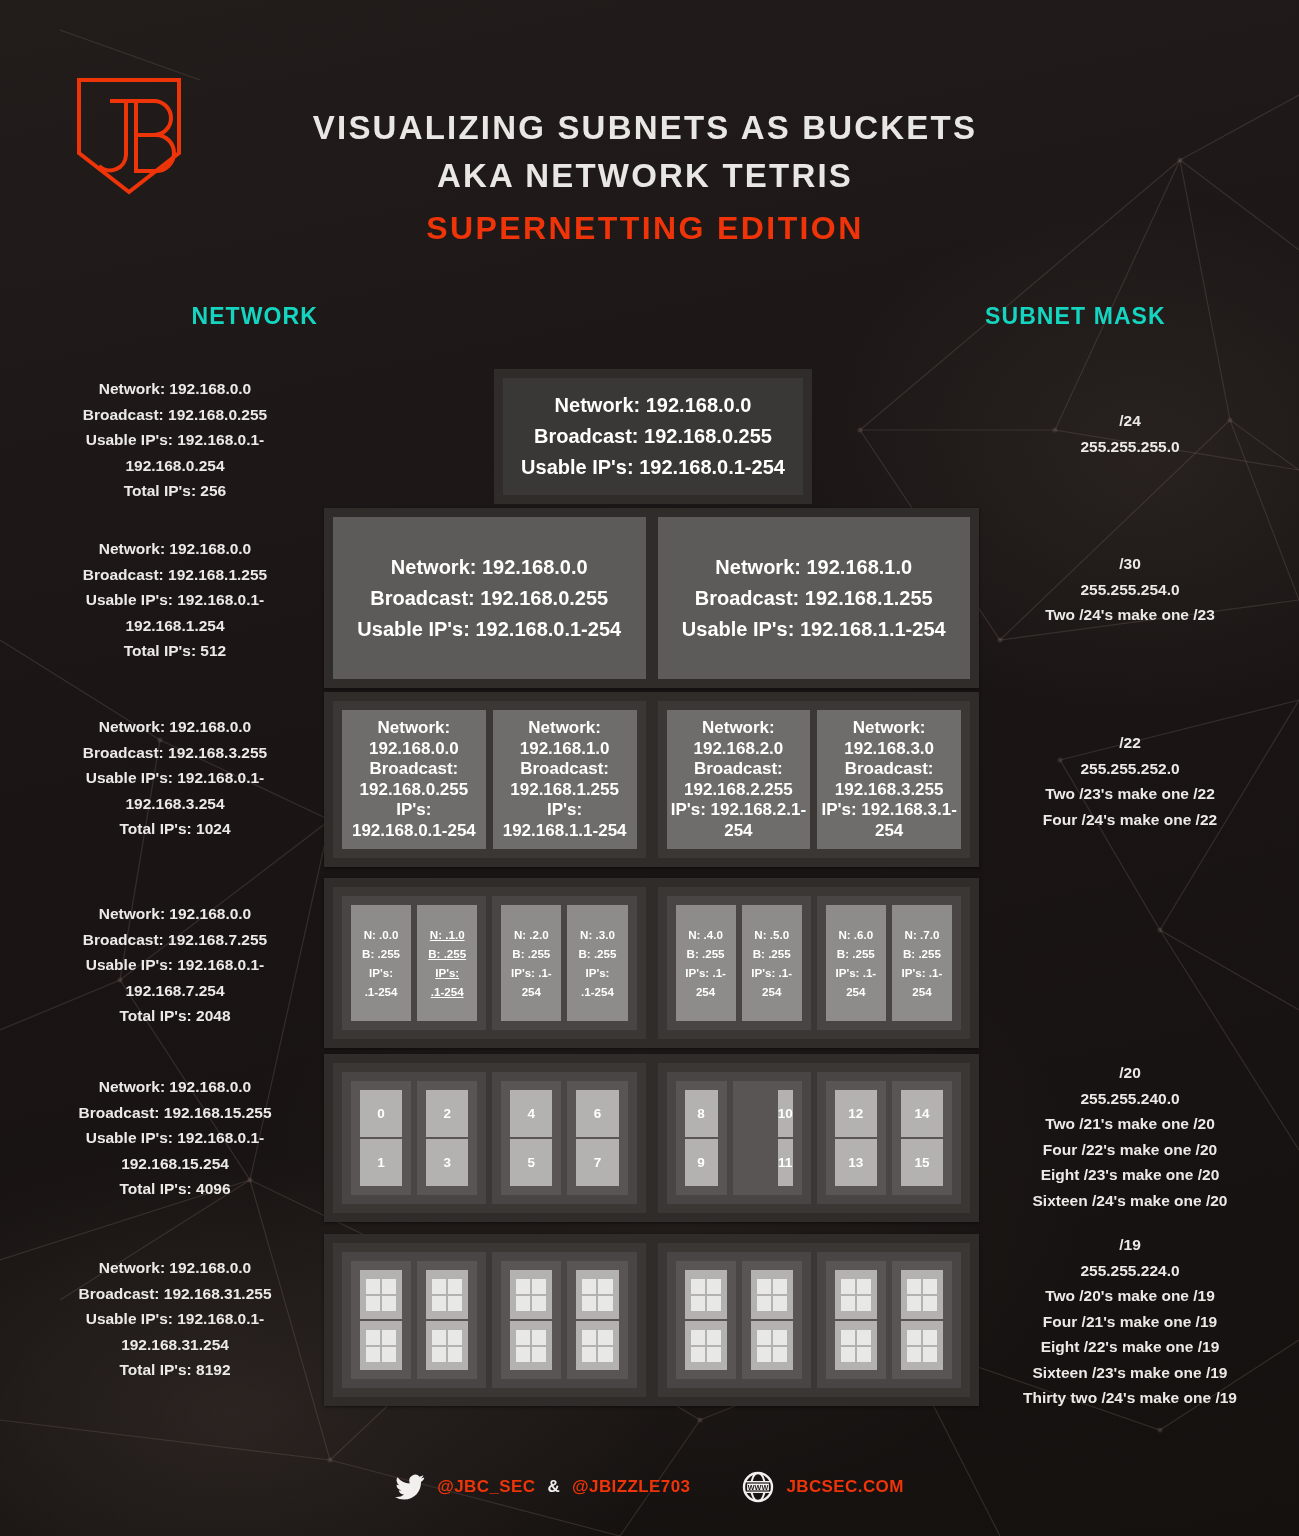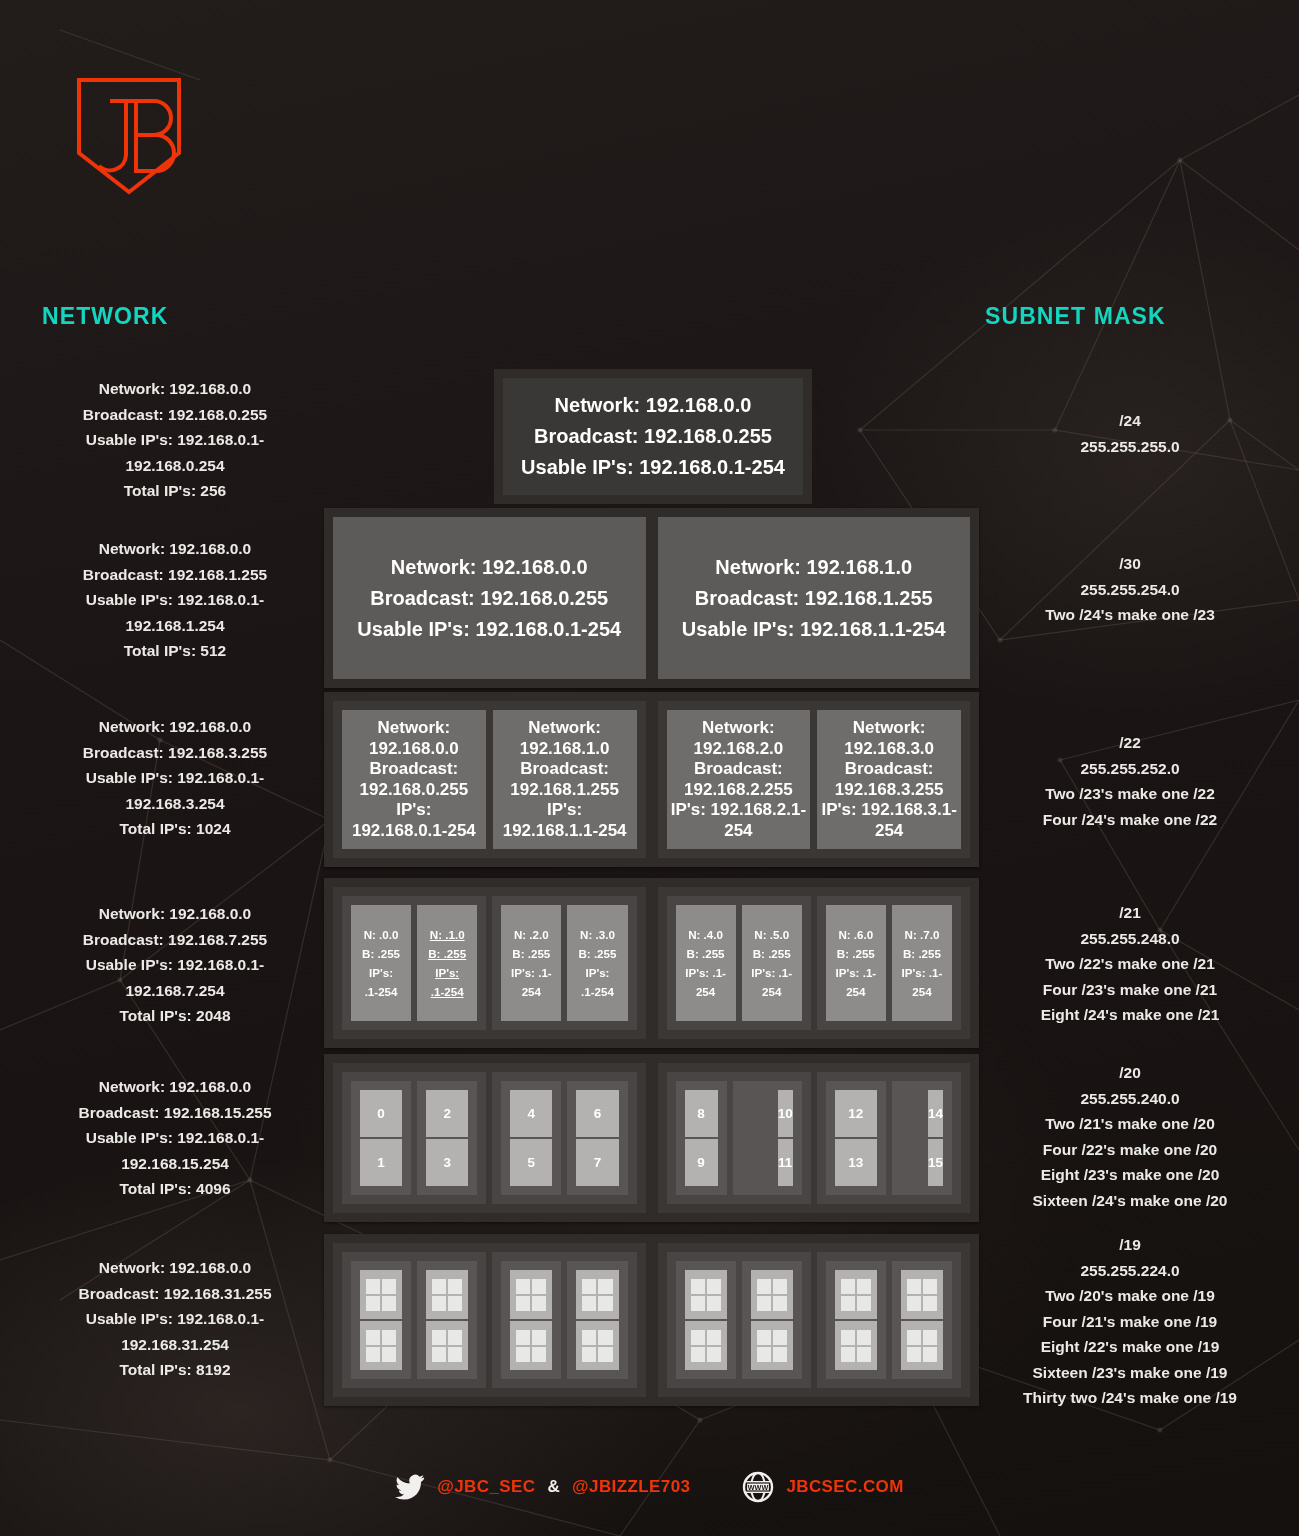--- a/index.html
+++ b/index.html
@@ -32,21 +32,21 @@
   .title-3 {
     color: #ee3408; font-weight: bold; letter-spacing: 2.4px;
     font-size: 32px; line-height: 56px;
   }
 
   
   .col-head {
     position: absolute; color: #14d6c0; font-weight: bold;
     font-size: 23px; letter-spacing: 1.1px;
   }
-  .col-head.left  { left: 42px;  top: 303px; width: 276px; text-align: left; }
+  .col-head.left  { left: 42px;  top: 303px; width: 276px; text-align: right; }
   .col-head.right { left: 985px; top: 303px; width: 290px; text-align: left; }
   .netinfo {
     position: absolute; left: 30px; width: 290px;
     color: #eceae7; font-size: 15.5px; font-weight: bold;
     line-height: 25.5px; text-align: center;
   }
   .maskinfo {
     position: absolute; left: 975px; width: 310px;
     color: #eceae7; font-size: 15.5px; font-weight: bold;
     line-height: 25.5px; text-align: center;
@@ -166,20 +166,25 @@
   <div class="header">
     <div class="logo">
       <svg viewBox="0 0 110 122" width="110" height="122">
         <path d="M5 5 H105 V78 L55 117 L5 78 Z" fill="none" stroke="#ee3408" stroke-width="4"></path>
         <path d="M62 26 H80 a17 17 0 0 1 0 34 H62 V26 Z" fill="none" stroke="#ee3408" stroke-width="4"></path>
         <path d="M62 60 H82 a18 18 0 0 1 0 36 H62 V60 Z" fill="none" stroke="#ee3408" stroke-width="4"></path>
         <path d="M52 26 V80 a16 16 0 0 1 -27 11" fill="none" stroke="#ee3408" stroke-width="4"></path>
         <path d="M36 26 H62" fill="none" stroke="#ee3408" stroke-width="4"></path>
       </svg>
     </div>
+    <div class="titles">
+      <div class="title-1">VISUALIZING SUBNETS AS BUCKETS</div>
+      <div class="title-2">AKA NETWORK TETRIS</div>
+      <div class="title-3">SUPERNETTING EDITION</div>
+    </div>
   </div>
 
   <div class="col-head left">NETWORK</div>
   <div class="col-head right">SUBNET MASK</div>
 
   <div class="netinfo" style="top:376px;">
     <div>Network: 192.168.0.0</div>
     <div>Broadcast: 192.168.0.255</div>
     <div>Usable IP's: 192.168.0.1-</div>
     <div>192.168.0.254</div>
@@ -338,27 +343,20 @@
         </div>
         <div class="leafsm" style="flex:1;">
           <div class="ln">N: .7.0</div>
           <div class="ln">B: .255</div>
           <div class="ln">IP's:  .1-</div>
           <div class="ln">254</div>
         </div>
       </div>
     </div>
   </div>
-  <div class="maskinfo" style="top:900px;">
-    <div>/21</div>
-    <div>255.255.248.0</div>
-    <div>Two /22's make one /21</div>
-    <div>Four /23's make one /21</div>
-    <div>Eight /24's make one /21</div>
-  </div>
 
   <div class="netinfo" style="top:1074px;">
     <div>Network: 192.168.0.0</div>
     <div>Broadcast: 192.168.15.255</div>
     <div>Usable IP's: 192.168.0.1-</div>
     <div>192.168.15.254</div>
     <div>Total IP's: 4096</div>
   </div>
   <div class="outer pad gap12" style="position:absolute;left:324px;top:1054px;width:655px;height:168px;">
     <div class="grp-l2 pad gap6" style="flex:1;">
@@ -407,21 +405,21 @@
         </div>
       </div>
       <div class="grp-l3 pad gap6" style="flex:1;">
         <div class="grp-l4 pad" style="flex:1;">
           <div style="flex:1;display:flex;flex-direction:column;gap:2px;">
             <div class="numcell" style="flex:1;">12</div>
             <div class="numcell" style="flex:1;">13</div>
           </div>
         </div>
         <div class="grp-l4 pad" style="flex:1;">
-          <div style="flex:1;display:flex;flex-direction:column;gap:2px;align-items:flex-end;">
+          <div style="flex:1;display:flex;flex-direction:column;gap:2px;">
             <div class="numcell" style="flex:1;">14</div>
             <div class="numcell" style="flex:1;">15</div>
           </div>
         </div>
       </div>
     </div>
   </div>
   <div class="maskinfo" style="top:1060px;">
     <div>/20</div>
     <div>255.255.240.0</div>

